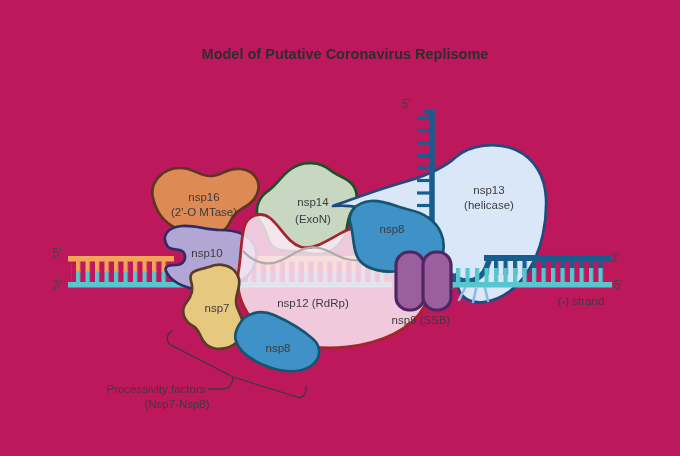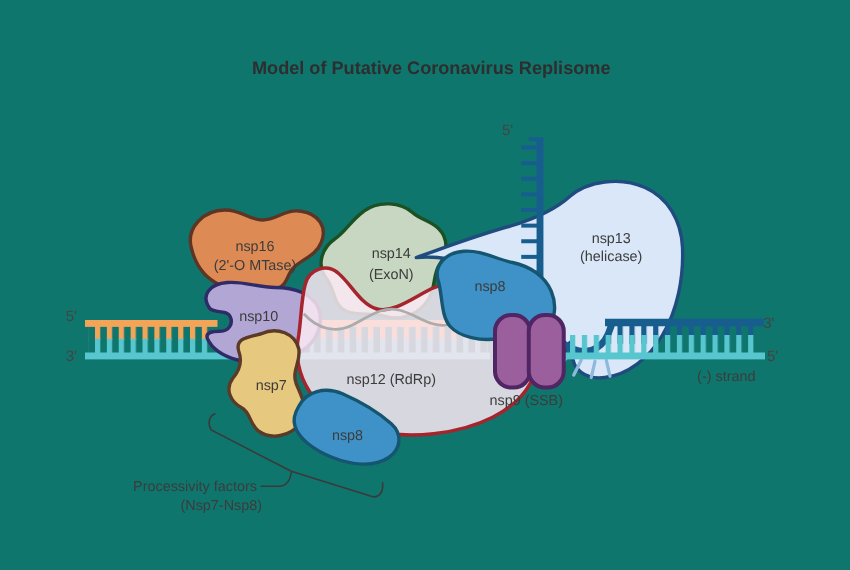--- a/index.html
+++ b/index.html
@@ -1,16 +1,16 @@
 <!DOCTYPE html>
 <html><head>
 <meta charset="utf-8">
 <style>
   html,body{margin:0;padding:0;background:#ffffff;}
-  #stage{position:relative;width:680px;height:456px;background:#0f766e;overflow:hidden;
+  #stage{position:relative;width:680px;height:456px;background:#be185d;overflow:hidden;
          font-family:"Liberation Sans",sans-serif;}
   svg{position:absolute;left:0;top:0;}
   .blob{stroke-linejoin:round;}
   .lbl{font-family:"Liberation Sans",sans-serif;font-size:11.5px;fill:#3c3c3c;text-anchor:middle;}
   .lbl-end{font-family:"Liberation Sans",sans-serif;font-size:12px;fill:#444444;text-anchor:middle;}
   .lbl-title{font-family:"Liberation Sans",sans-serif;font-size:14.5px;font-weight:bold;fill:#2e2e2e;text-anchor:middle;}
   .bracket{fill:none;stroke:#3a3a3a;stroke-width:1.3;stroke-linecap:round;}
 </style>
 </head>
 <body>

